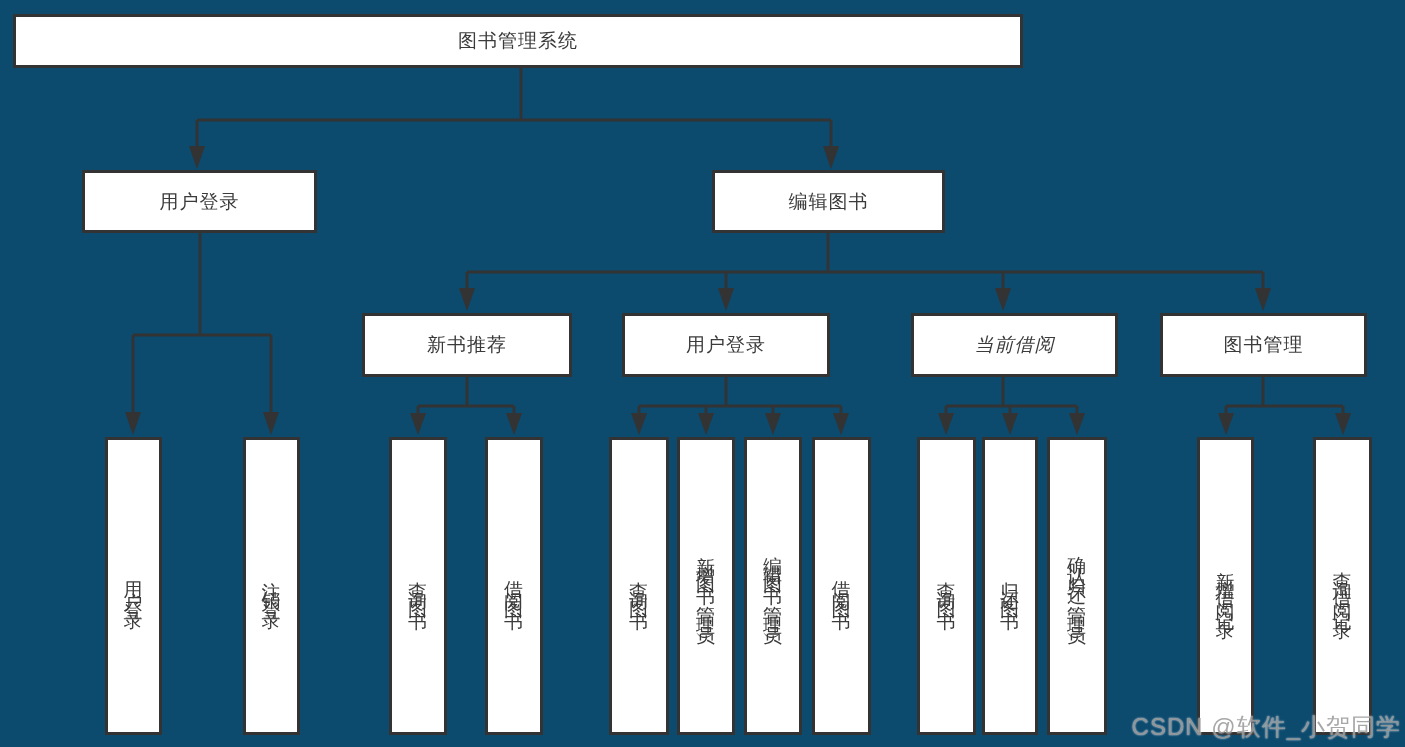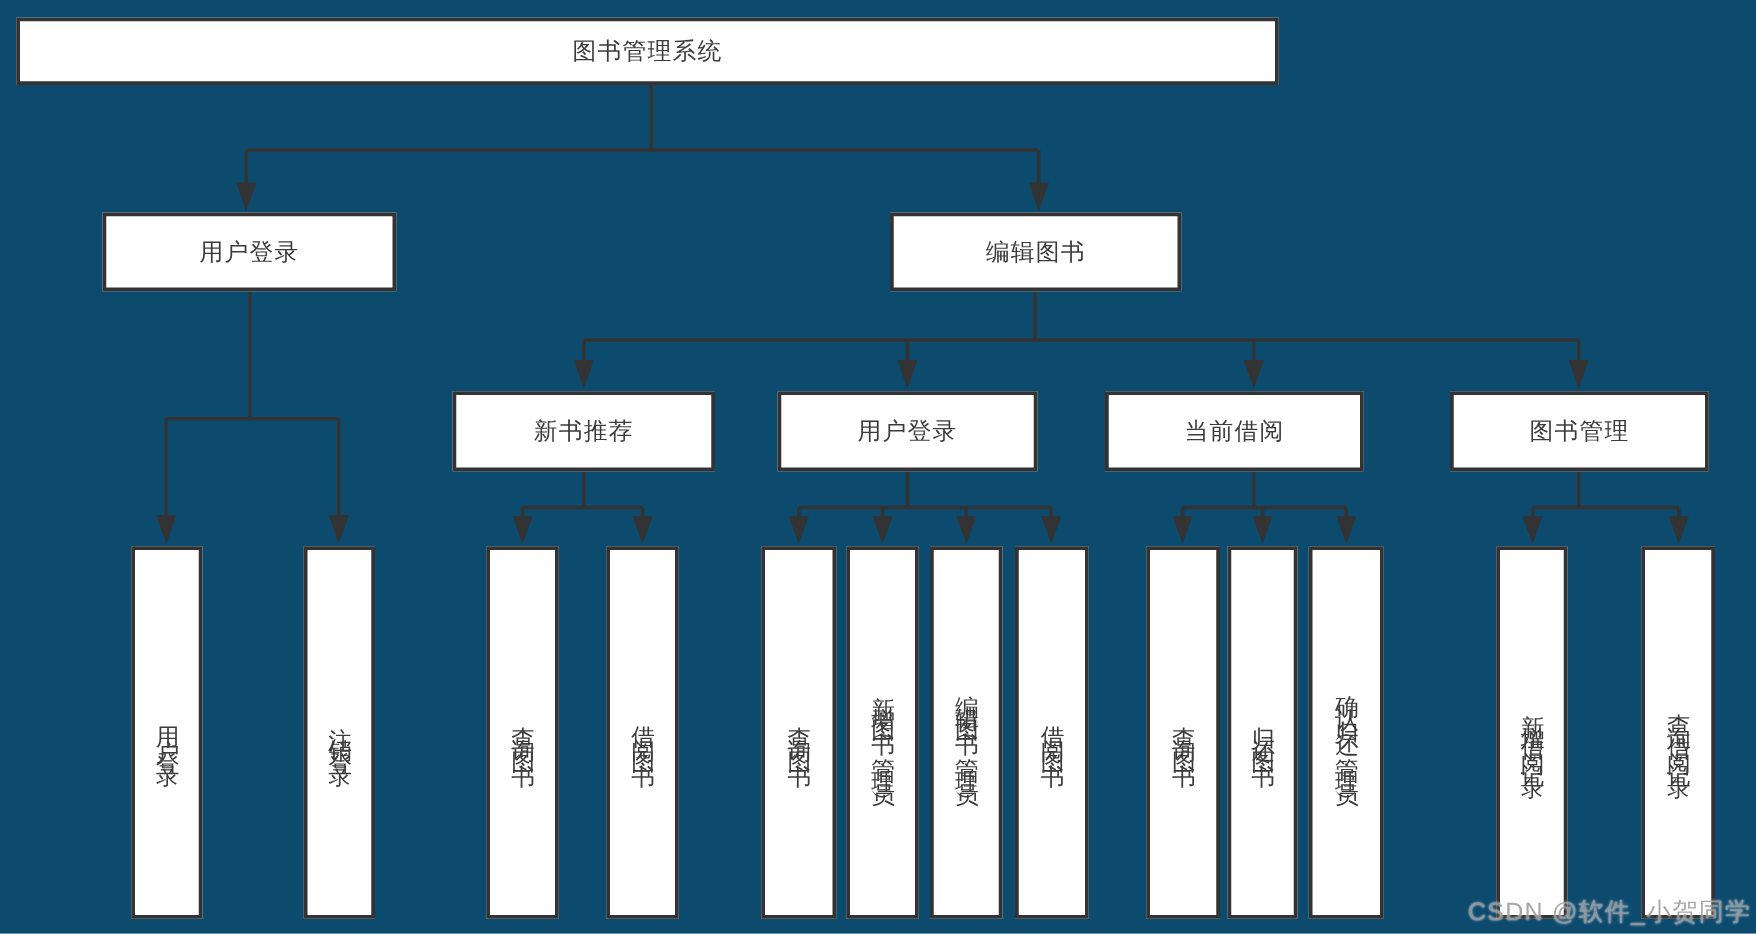--- a/index.html
+++ b/index.html
@@ -38,21 +38,21 @@
     writing-mode: vertical-rl;
     text-orientation: mixed;
     font-size: 19px;
     letter-spacing: 10px;
     color: #3b3b3b;
     line-height: 1;
   }
   .watermark {
     position: absolute;
     right: 4px; bottom: 4px;
-    font-size: 20px;
+    font-size: 24px;
     color: #9e9e9e;
     opacity: 0.9;
     letter-spacing: 1px;
     z-index: 5;
     text-shadow: 0 0 2px #ffffff;
   }
 </style>
 </head>
 <body>
 
@@ -130,21 +130,21 @@
   <div class="box lvl1-box" style="left:712px;width:233px;">
     <span class="h-label">编辑图书</span>
   </div>
 
   <div class="box lvl2-box" style="left:362px;width:210px;">
     <span class="h-label">新书推荐</span>
   </div>
   <div class="box lvl2-box" style="left:622px;width:208px;">
     <span class="h-label">用户登录</span>
   </div>
-  <div class="box lvl2-box" style="left:884px;width:207px;">
+  <div class="box lvl2-box" style="left:911px;width:207px;font-style:italic;">
     <span class="h-label">当前借阅</span>
   </div>
   <div class="box lvl2-box" style="left:1160px;width:207px;">
     <span class="h-label">图书管理</span>
   </div>
 
   <div class="box leaf-box" style="left:105px;width:57px;">
     <span class="v-label">用户登录</span>
   </div>
   <div class="box leaf-box" style="left:243px;width:57px;">

